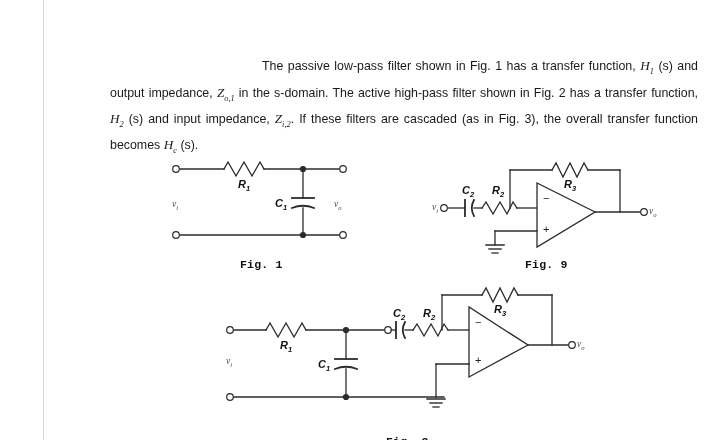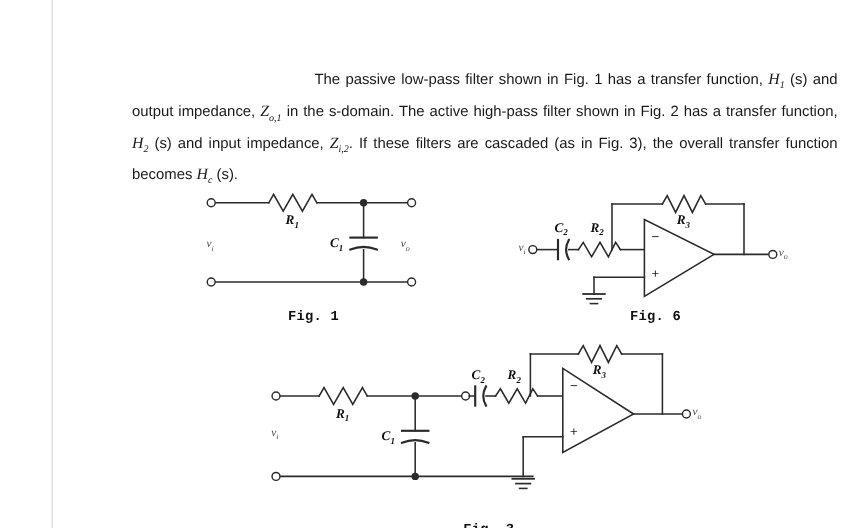--- a/index.html
+++ b/index.html
@@ -67,21 +67,21 @@
     color: #111;
     letter-spacing: .2px;
   }
   #cap1 { left: 196px; top: 258px; }
   #cap2 { left: 481px; top: 258px; }
   #cap3 { left: 342px; top: 435px; }
 
   
   .complabel {
     position: absolute;
-    font-family: Liberation Serif, serif;
+    font-family: Liberation Sans, sans-serif;
     font-weight: bold;
     font-style: italic;
     font-size: 11px;
     color: #111;
     white-space: nowrap;
   }
   .complabel sub { font-size: 7.5px; font-style: italic; font-weight: bold; }
 
   .portlabel {
     position: absolute;
@@ -230,21 +230,21 @@
   <span class="portlabel" style="left:290px; top:199px;"><span>v</span><sub>o</sub></span>
   <span class="figcaption" id="cap1">Fig. 1</span>
 
   <span class="complabel" style="left:418px; top:184px;"><span>C</span><sub>2</sub></span>
   <span class="complabel" style="left:448px; top:184px;"><span>R</span><sub>2</sub></span>
   <span class="complabel" style="left:520px; top:178px;"><span>R</span><sub>3</sub></span>
   <span class="portlabel" style="left:388px; top:202px;"><span>v</span><sub>i</sub></span>
   <span class="portlabel" style="left:605px; top:206px;"><span>v</span><sub>o</sub></span>
   <span class="opsign" style="left:499px; top:192px;">−</span>
   <span class="opsign" style="left:499px; top:223px;">+</span>
-  <span class="figcaption" id="cap2">Fig. 6</span>
+  <span class="figcaption" id="cap2">Fig. 9</span>
 
   <span class="complabel" style="left:236px; top:339px;"><span>R</span><sub>1</sub></span>
   <span class="complabel" style="left:274px; top:358px;"><span>C</span><sub>1</sub></span>
   <span class="complabel" style="left:349px; top:307px;"><span>C</span><sub>2</sub></span>
   <span class="complabel" style="left:379px; top:307px;"><span>R</span><sub>2</sub></span>
   <span class="complabel" style="left:450px; top:303px;"><span>R</span><sub>3</sub></span>
   <span class="portlabel" style="left:182px; top:356px;"><span>v</span><sub>i</sub></span>
   <span class="portlabel" style="left:533px; top:339px;"><span>v</span><sub>o</sub></span>
   <span class="opsign" style="left:431px; top:316px;">−</span>
   <span class="opsign" style="left:431px; top:354px;">+</span>

